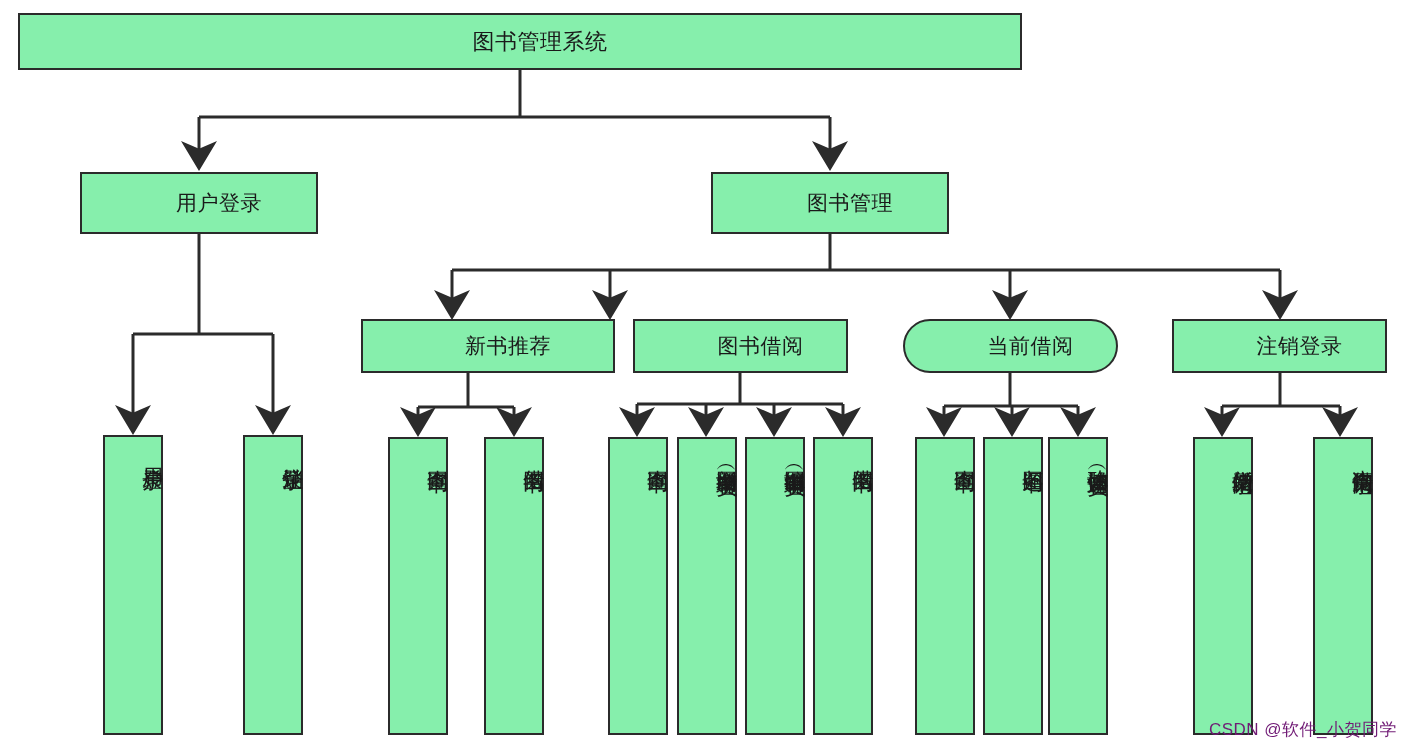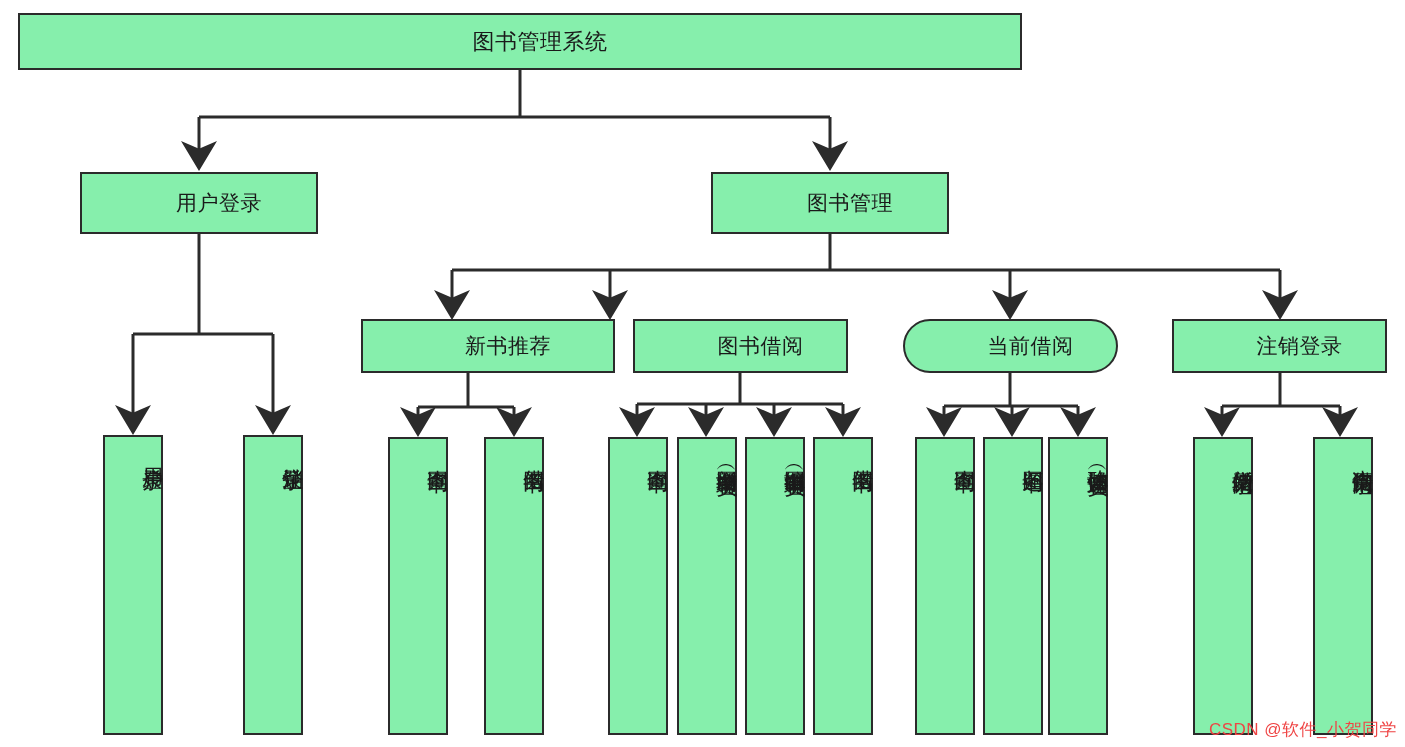--- a/index.html
+++ b/index.html
@@ -54,21 +54,21 @@
     white-space: nowrap;
   }
   .node.root {
     font-size: 22px;
   }
   #watermark {
     position: absolute;
     right: 8px;
     bottom: 6px;
     font-size: 17px;
-    color: #ef4444;
+    color: #701a75;
     letter-spacing: 0.5px;
     white-space: nowrap;
     pointer-events: none;
   }
 </style>
 </head>
 <body>
 
 <div id="diagram-root">
 

